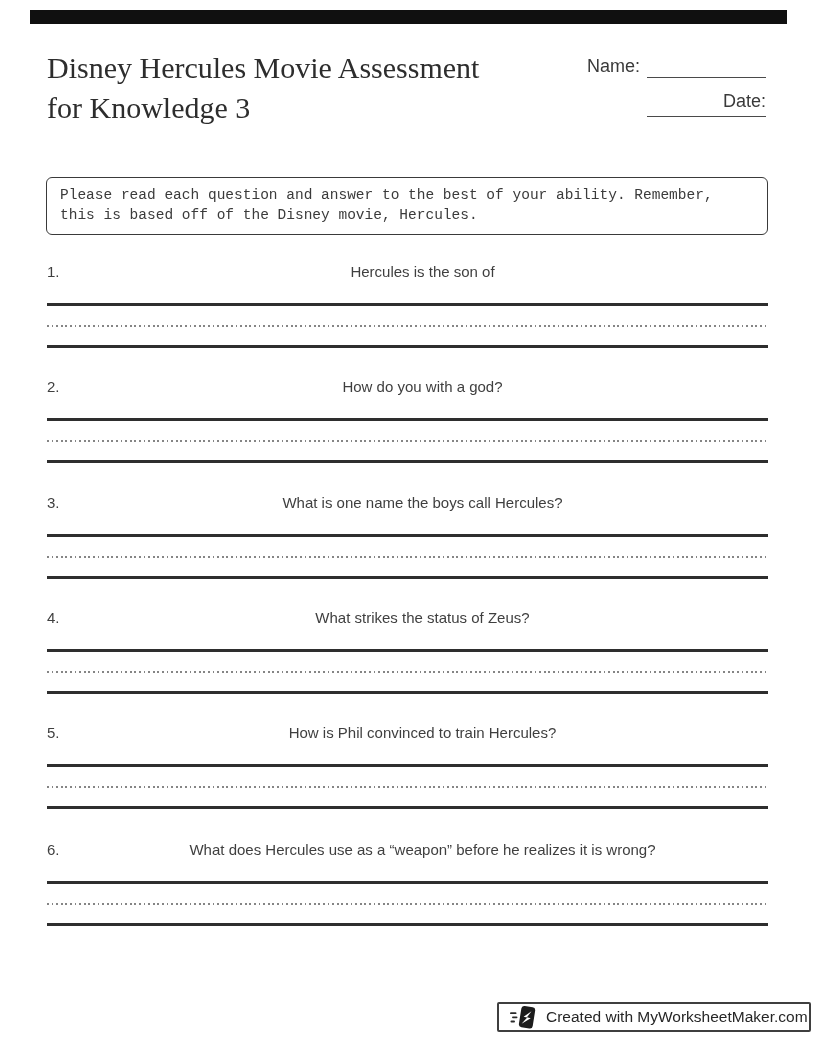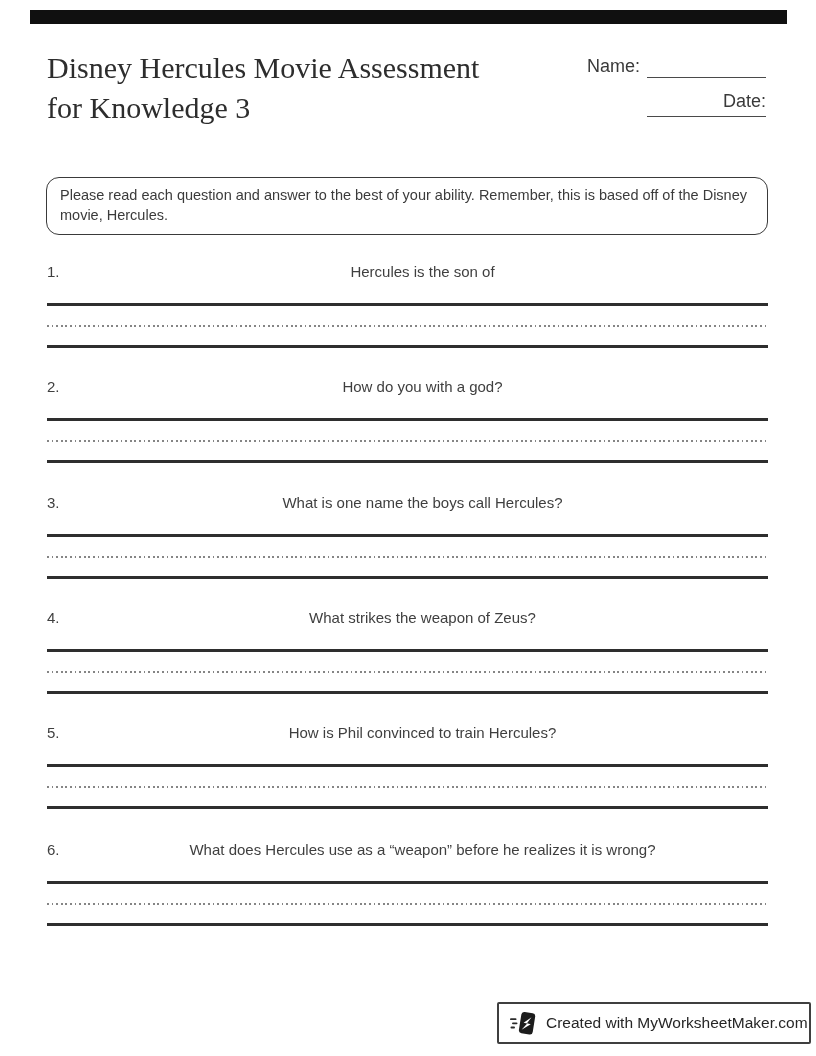--- a/index.html
+++ b/index.html
@@ -50,25 +50,26 @@
     width: 119px;
     height: 24px;
     margin-left: 7px;
     border-bottom: 1.5px solid #4a4a4a;
   }
   .instruction-box {
     position: absolute;
     left: 46px; top: 177px;
     width: 722px;
     border: 1.5px solid #3a3a3a;
-    border-radius: 13px;
+    border-radius: 6px;
     padding: 8px 13px 9px 13px;
     font-size: 14.5px;
     line-height: 19.5px;
     color: #3b3b3b;
+    font-family: Liberation Mono, monospace;
   }
   .question {
     position: absolute;
     left: 47px;
     width: 721px;
     height: 88px;
   }
   .q-row {
     display: flex;
     font-size: 15px;
@@ -88,21 +89,21 @@
   .l3 { top: 83px; }
   .q-p1 { top: 262px; }
   .q-p2 { top: 377px; }
   .q-p3 { top: 493px; }
   .q-p4 { top: 608px; }
   .q-p5 { top: 723px; }
   .q-p6 { top: 840px; }
   .footer-badge {
     position: absolute;
     left: 497px; top: 1002px;
-    width: 314px; height: 42px;
+    width: 314px; height: 30px;
     border: 2px solid #3f3f3f;
     border-radius: 2px;
     display: flex;
     align-items: center;
     padding: 0 11px;
     gap: 9px;
     background: #ffffff;
   }
   .footer-credit {
     font-size: 15.5px;
@@ -164,21 +165,21 @@
       <span class="q-text">What is one name the boys call Hercules?</span>
     </div>
     <div class="answer-line solid l1"></div>
     <div class="answer-line dotted l2"></div>
     <div class="answer-line solid l3"></div>
   </div>
 
   <div class="question q-p4">
     <div class="q-row">
       <span class="q-num">4.</span>
-      <span class="q-text">What strikes the weapon of Zeus?</span>
+      <span class="q-text">What strikes the status of Zeus?</span>
     </div>
     <div class="answer-line solid l1"></div>
     <div class="answer-line dotted l2"></div>
     <div class="answer-line solid l3"></div>
   </div>
 
   <div class="question q-p5">
     <div class="q-row">
       <span class="q-num">5.</span>
       <span class="q-text">How is Phil convinced to train Hercules?</span>

